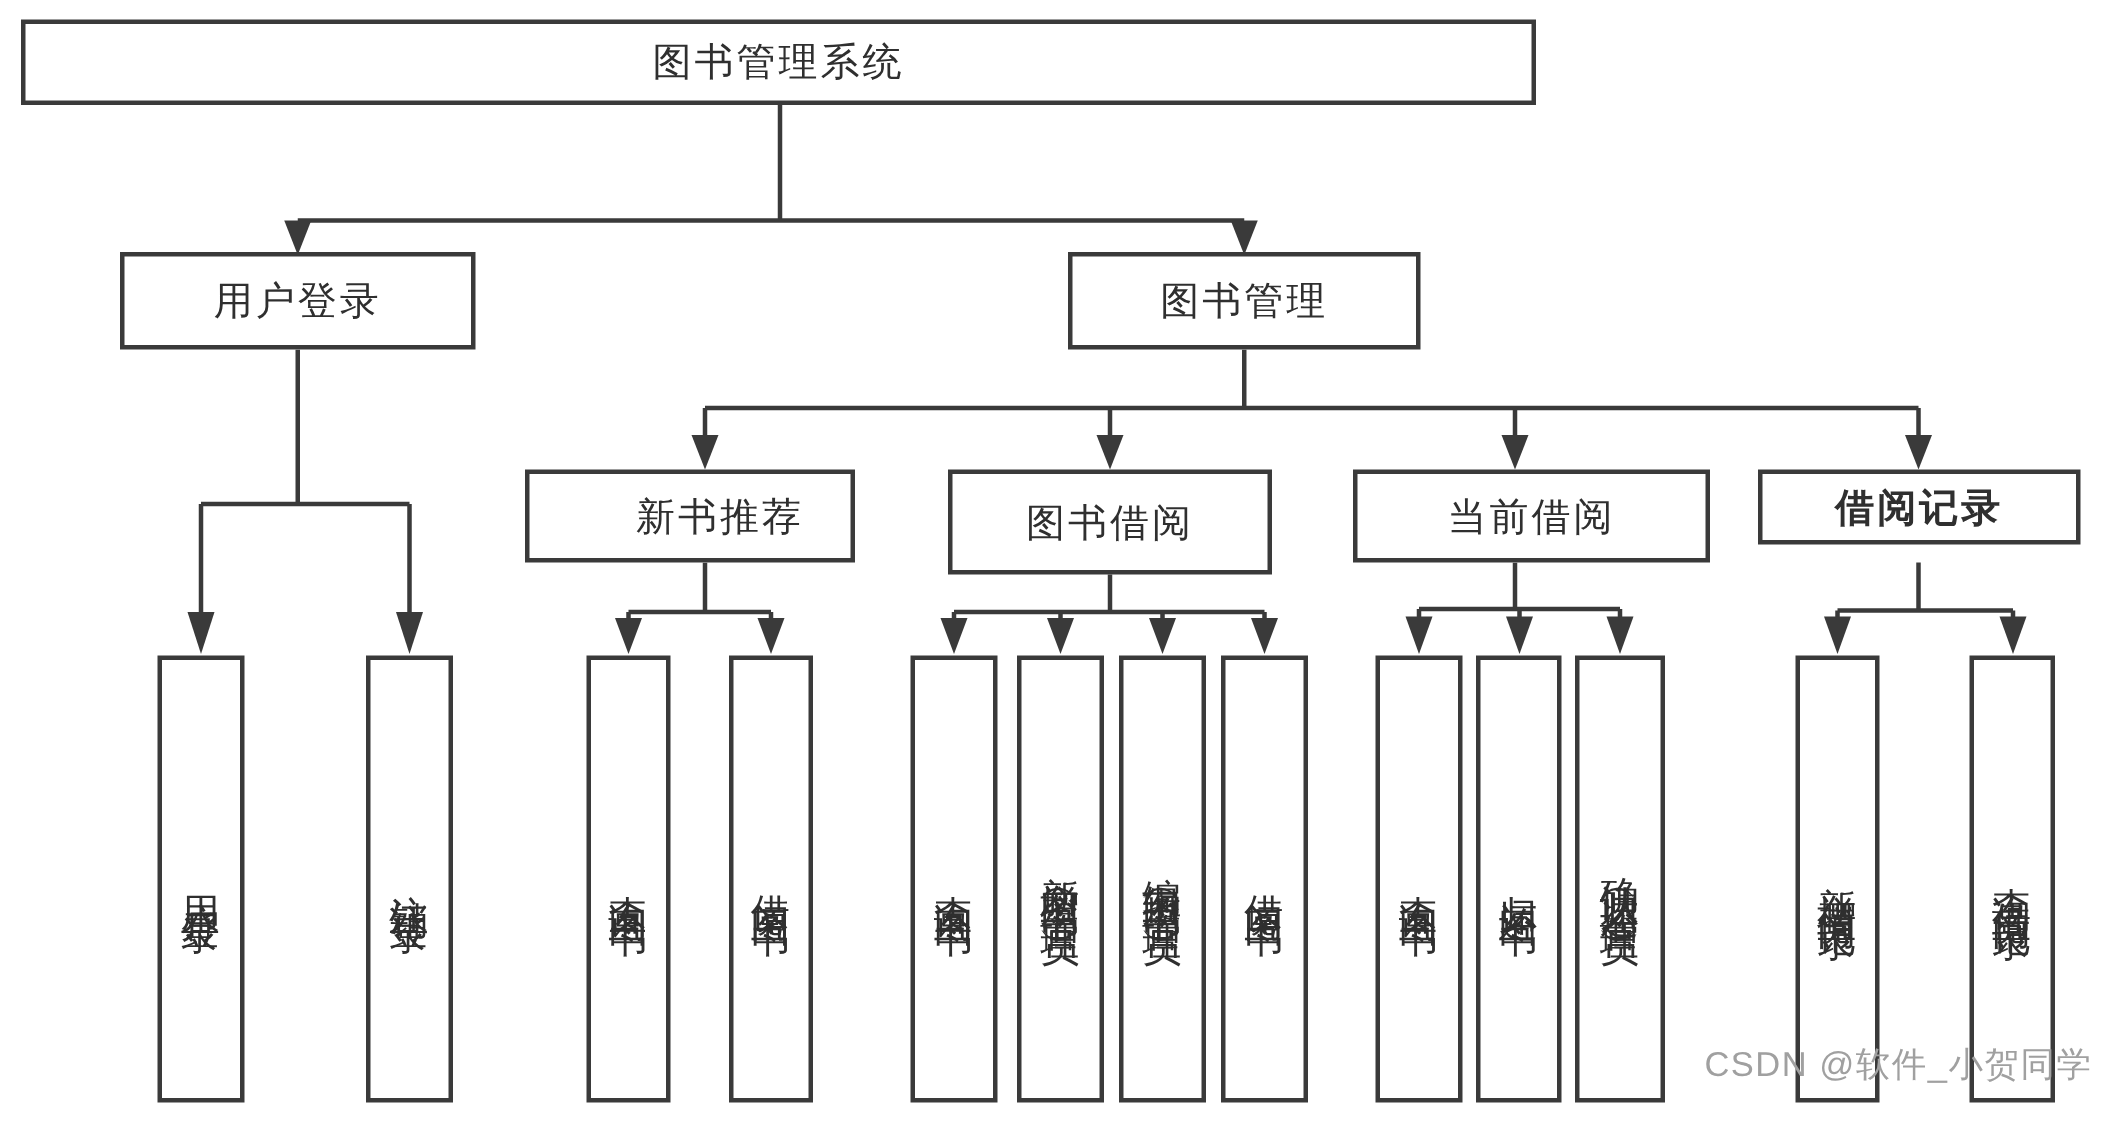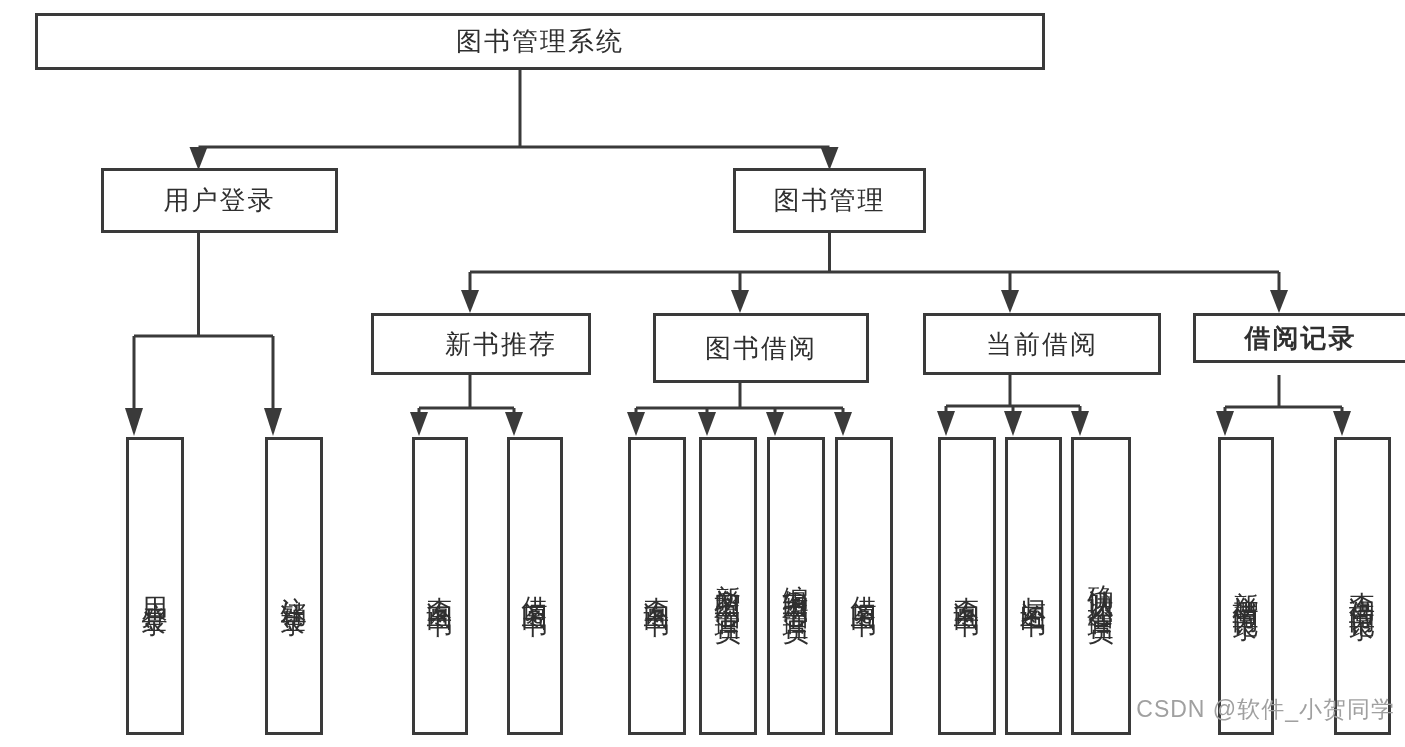--- a/index.html
+++ b/index.html
@@ -13,21 +13,20 @@
   }
   svg.connectors{position:absolute;left:0;top:0;}
   .node{
     position:absolute;
     box-sizing:border-box;
     border:3px solid #3a3a3a;
     background:#ffffff;
     display:flex;
     align-items:center;
     justify-content:center;
-    margin-left:21px;
   }
   .hlabel{
     font-size:26px;
     letter-spacing:2px;
     white-space:nowrap;
     color:#2f2f2f;
   }
   .vbox{top:437px;height:298px;}
   .vlabel{
     writing-mode:vertical-rl;
@@ -102,21 +101,21 @@
     <polygon points="1333,411 1351,411 1342,436" fill="#3a3a3a" stroke="none"></polygon>
   </svg>
 
   <div class="node" style="left:14px;top:13px;width:1010px;height:57px;">
     <span class="hlabel">图书管理系统</span>
   </div>
 
   <div class="node" style="left:80px;top:168px;width:237px;height:65px;">
     <span class="hlabel">用户登录</span>
   </div>
-  <div class="node" style="left:712px;top:168px;width:193px;height:65px;">
+  <div class="node" style="left:712px;top:168px;width:235px;height:65px;">
     <span class="hlabel">图书管理</span>
   </div>
 
   <div class="node" style="left:350px;top:313px;width:220px;height:62px;padding-left:40px;">
     <span class="hlabel">新书推荐</span>
   </div>
   <div class="node" style="left:632px;top:313px;width:216px;height:70px;">
     <span class="hlabel">图书借阅</span>
   </div>
   <div class="node" style="left:902px;top:313px;width:238px;height:62px;">

